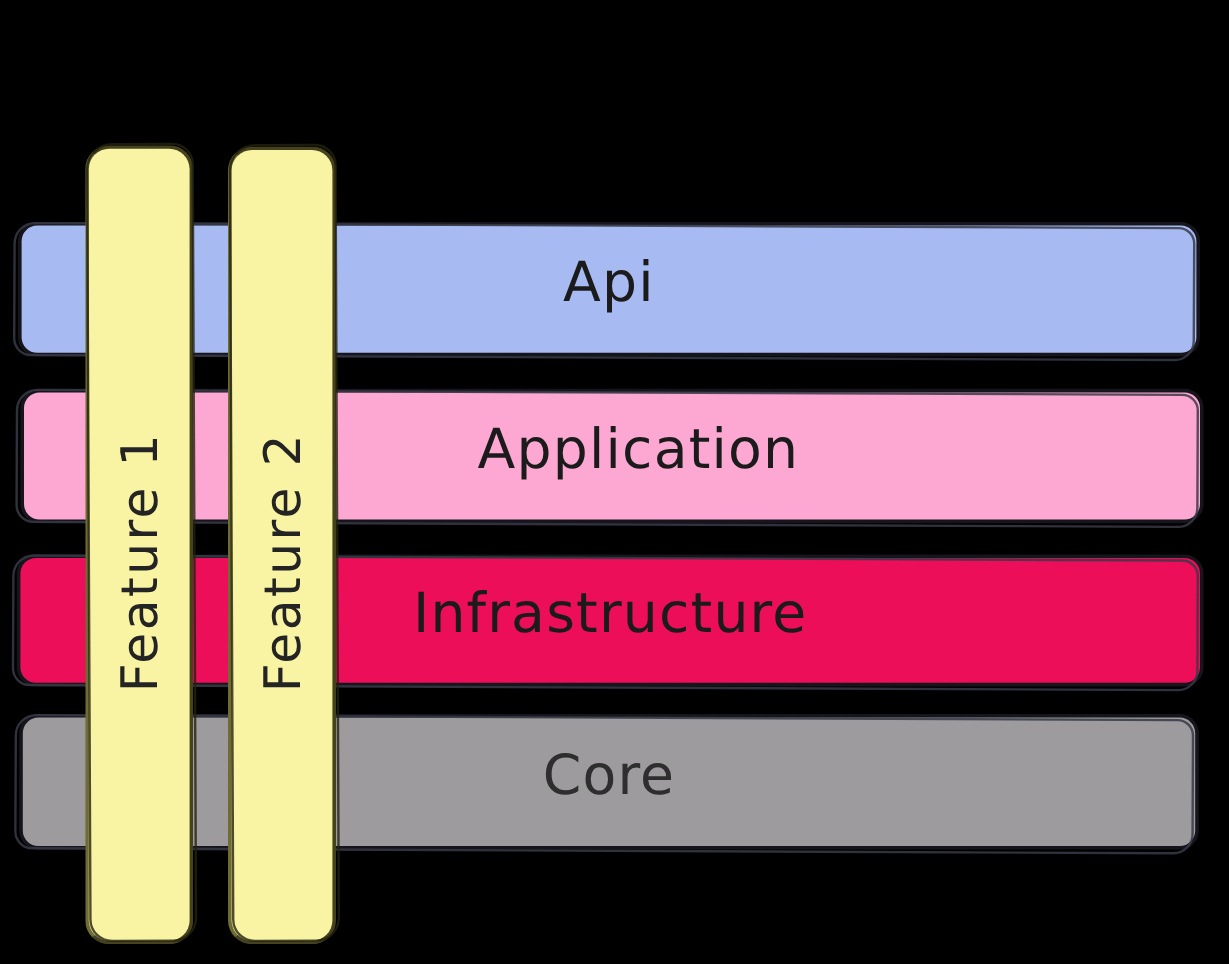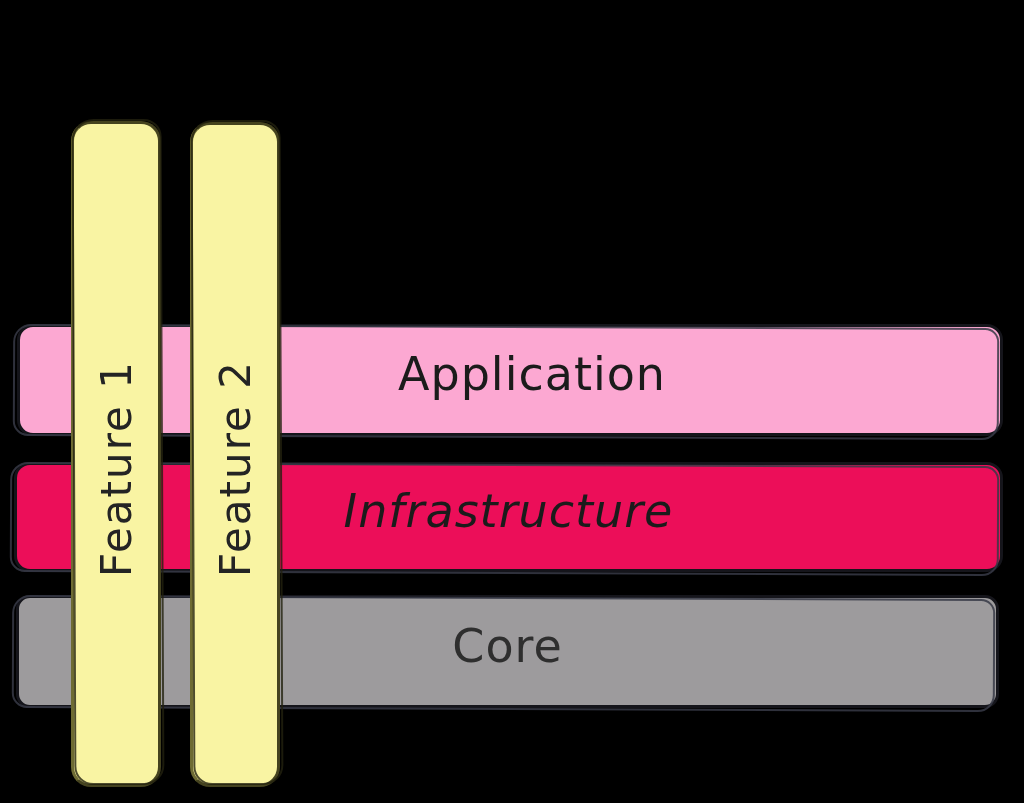--- a/index.html
+++ b/index.html
@@ -38,22 +38,22 @@
   .layer-label {
     position: relative;
     color: #1b1b1b;
     font-size: 46px;
     letter-spacing: 1px;
     transform: translateY(-6px);
     white-space: nowrap;
   }
   .layer-api            { left: 15px;  top: 185px; width: 985px; height: 112px; }
   .layer-application    { left: 17px;  top: 324px; width: 986px; height: 112px; }
-  .layer-infrastructure { left: 14px;  top: 462px; width: 989px; height: 110px; font-style: italic; }
-  .layer-core           { left: 16px;  top: 595px; width: 983px; height: 113px; border-radius: 14px; }
+  .layer-infrastructure { left: 14px;  top: 462px; width: 989px; height: 110px; }
+  .layer-core           { left: 16px;  top: 595px; width: 983px; height: 113px; }
   .layer-core .layer-label { color: #2e2e2e; }
 
   
   .feature {
     position: absolute;
     box-sizing: border-box;
     border: 3px solid #45431f;
     border-left-color: #6e6b33;
     border-radius: 20px;
     display: flex;
@@ -78,20 +78,23 @@
     transform-origin: center center;
   }
   .feature-1 { left: 71px;  top: 121px; width: 90px; height: 666px; }
   .feature-2 { left: 190px; top: 122px; width: 90px; height: 665px; }
 </style>
 </head>
 <body>
 
 <div class="canvas">
 
+  <div class="layer layer-api" style="background-color: rgb(167, 186, 242);">
+    <span class="layer-label">Api</span>
+  </div>
 
   <div class="layer layer-application" style="background-color: rgb(252, 168, 210); padding-left: 44px;">
     <span class="layer-label">Application</span>
   </div>
 
   <div class="layer layer-infrastructure" style="background-color: rgb(236, 14, 89);">
     <span class="layer-label">Infrastructure</span>
   </div>
 
   <div class="layer layer-core" style="background-color: rgb(157, 155, 157);">

